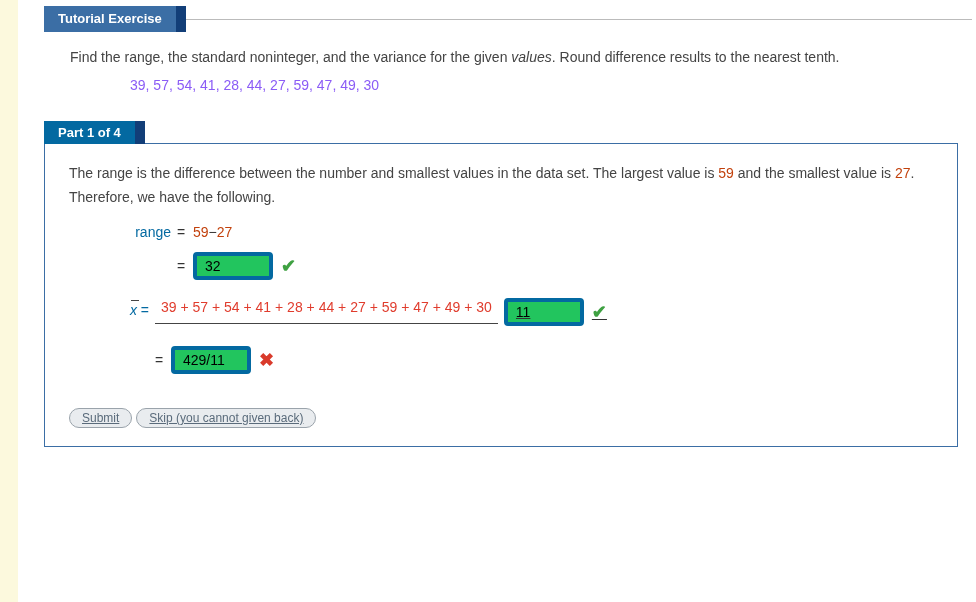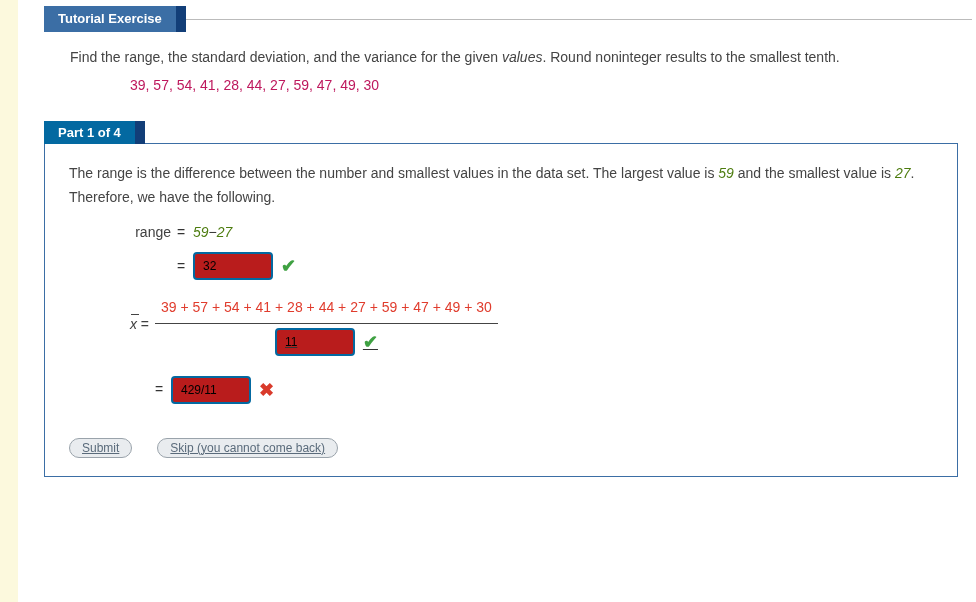--- a/index.html
+++ b/index.html
@@ -43,24 +43,24 @@
     height: 1px;
     background: #bbb;
     margin-left: 0;
   }
   .question {
     margin: 14px 30px 24px 52px;
     line-height: 1.6;
     color: #444;
   }
   .italic { font-style: italic; }
-  .red { color: #4d7c0f; font-style: italic; }
+  .red { color: #c2410c; }
   .datarow {
     margin: 6px 0 0 60px;
-    color: #be185d;
+    color: #8b5cf6;
   }
   .part-wrap {
     margin: 18px 0 0 26px;
   }
   .part-tab {
     display: inline-block;
     background: #0369a1;
     color: #fff;
     font-size: 13px;
     font-weight: bold;
@@ -78,35 +78,35 @@
   }
   .para {
     line-height: 1.7;
     color: #444;
   }
   .eqblock {
     margin: 10px 0 14px 50px;
     line-height: 1.9;
   }
   .eqline { display: flex; align-items: center; margin: 6px 0;}
-  .eqlabel { min-width: 58px; text-align: right; padding-right: 6px; color:#404040;}
+  .eqlabel { min-width: 58px; text-align: right; padding-right: 6px; color:#0369a1;}
   .inputcell {
-    border: 2px solid #0369a1;
+    border: 4px solid #0369a1;
     border-radius: 4px;
     height: 28px;
     padding: 0 8px;
-    font-size: 12px;
+    font-size: 14px;
     font-family: inherit;
     width: 80px;
-    background: #b91c1c;
+    background: #22c55e;
   }
   .frac {
     display: inline-flex;
-    flex-direction: column;
-    align-items: center;
+    flex-direction: row;
+    align-items: flex-start;
     vertical-align: middle;
   }
   .frac .num {
     border-bottom: 1px solid #444;
     padding: 0 6px 2px 6px;
     color: #e03c2d;
     white-space: nowrap;
   }
   .frac .den {
     padding: 4px 6px 0 6px;
@@ -131,21 +131,21 @@
     margin-left: 8px;
     font-size: 18px;
     font-weight: bold;
     line-height: 1;
   }
   .check-icon { color: #3fa142; }
   .cross-icon { color: #d93a2b; }
   .btnrow {
     margin-top: 34px;
     display: flex;
-    gap: 25px;
+    gap: 4px;
   }
   .btn {
     border: 1px solid #9aa3ab;
     border-radius: 10px;
     background: #e9ecef;
     color: #5a6b7b;
     font-size: 12px;
     padding: 2px 12px;
     cursor: pointer;
     font-family: inherit;
@@ -159,21 +159,21 @@
 <div class="page">
   <div class="leftband"></div>
   <div class="main">
 
     <div class="tab-header">
       <div class="tab">Tutorial Exercise</div>
       <div class="header-rule"></div>
     </div>
 
     <div class="question">
-      <span>Find the range, the standard deviation, and the variance for the given </span><span class="italic">values</span><span>. Round noninteger results to the smallest tenth.</span>
+      <span>Find the range, the standard noninteger, and the variance for the given </span><span class="italic">values</span><span>. Round difference results to the nearest tenth.</span>
       <div class="datarow">39, 57, 54, 41, 28, 44, 27, 59, 47, 49, 30</div>
     </div>
 
     <div class="part-wrap">
       <div class="part-tab">Part 1 of 4</div>
       <div class="part-box">
 
         <div class="para">
           <span>The range is the difference between the number and smallest values in the data set. The largest value is </span><span class="red">59</span><span> and the smallest value is </span><span class="red">27</span><span>. Therefore, we have the following.</span>
         </div>
@@ -215,20 +215,20 @@
             <span class="eqlabel" style="min-width:36px;"></span>
             <span>=</span>
             <span>&nbsp;&nbsp;</span>
             <input class="inputcell" value="429/11" style="">
             <span class="cross-icon">✖</span>
           </div>
         </div>
 
         <div class="btnrow">
           <button class="btn"><span class="u">Submit</span></button>
-          <button class="btn skip"><span class="u">Skip (you cannot come back)</span></button>
+          <button class="btn skip"><span class="u">Skip (you cannot given back)</span></button>
         </div>
 
       </div>
     </div>
 
   </div>
 </div>
 
 </body></html>

